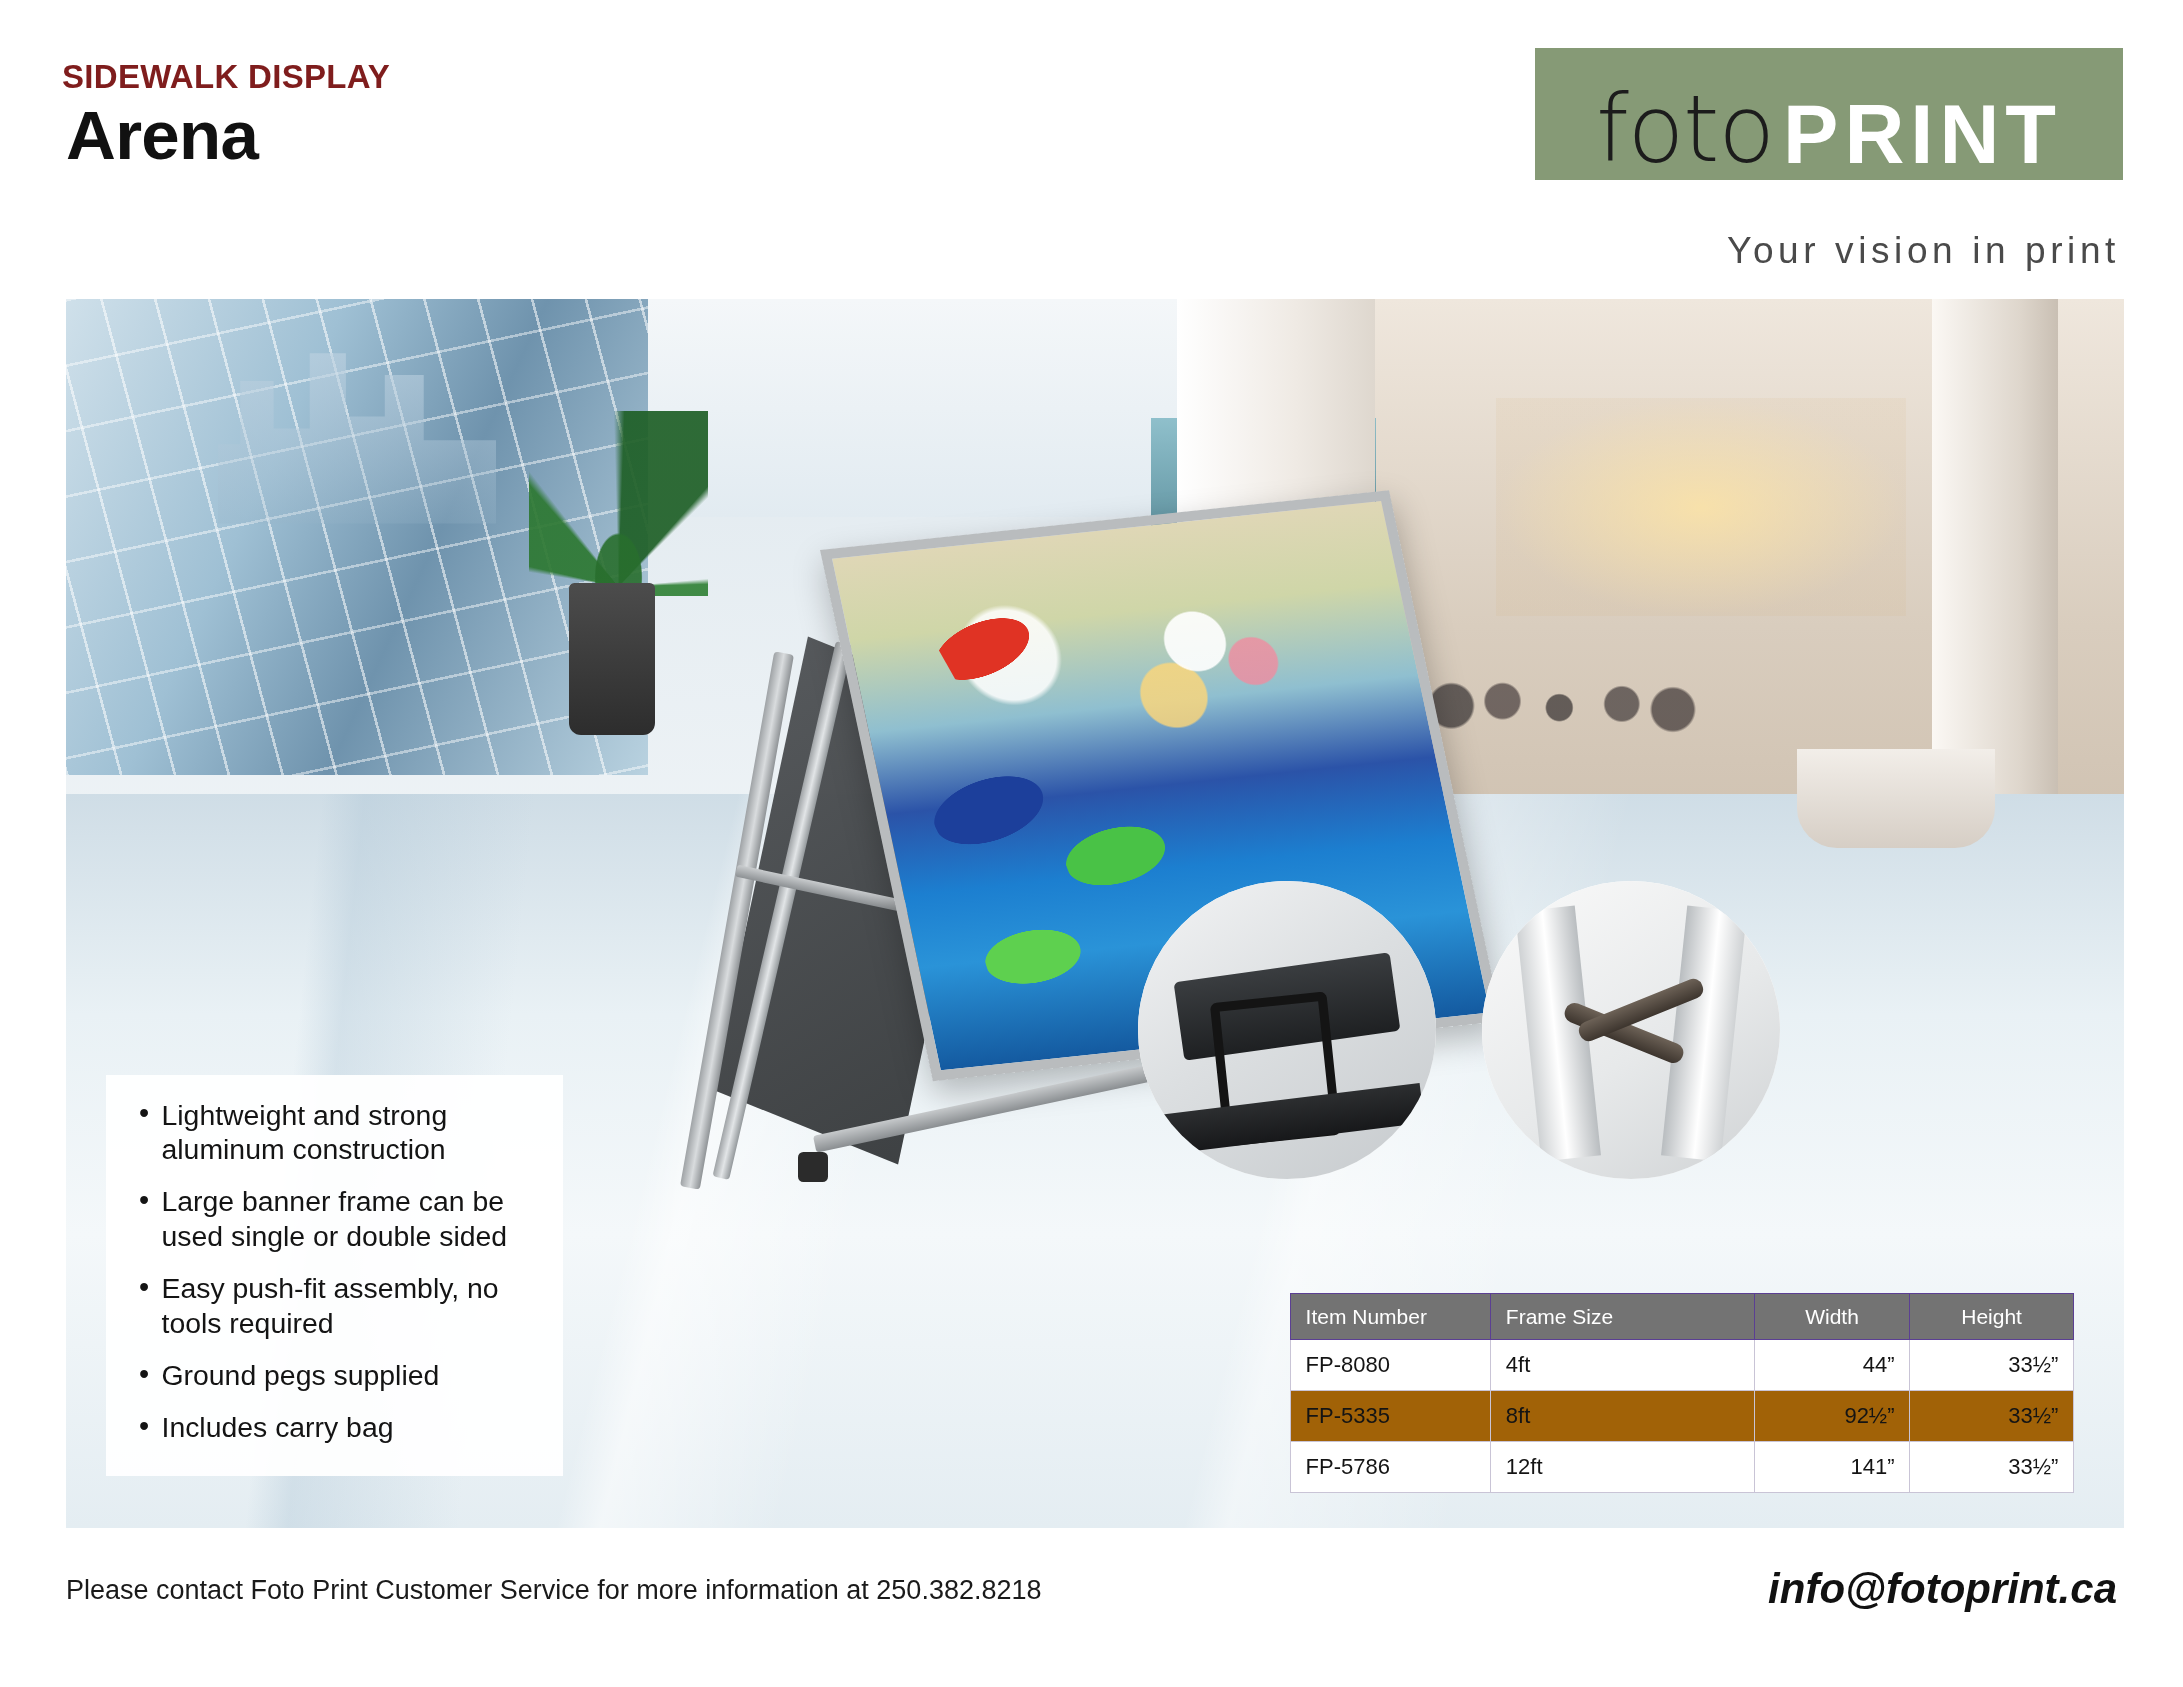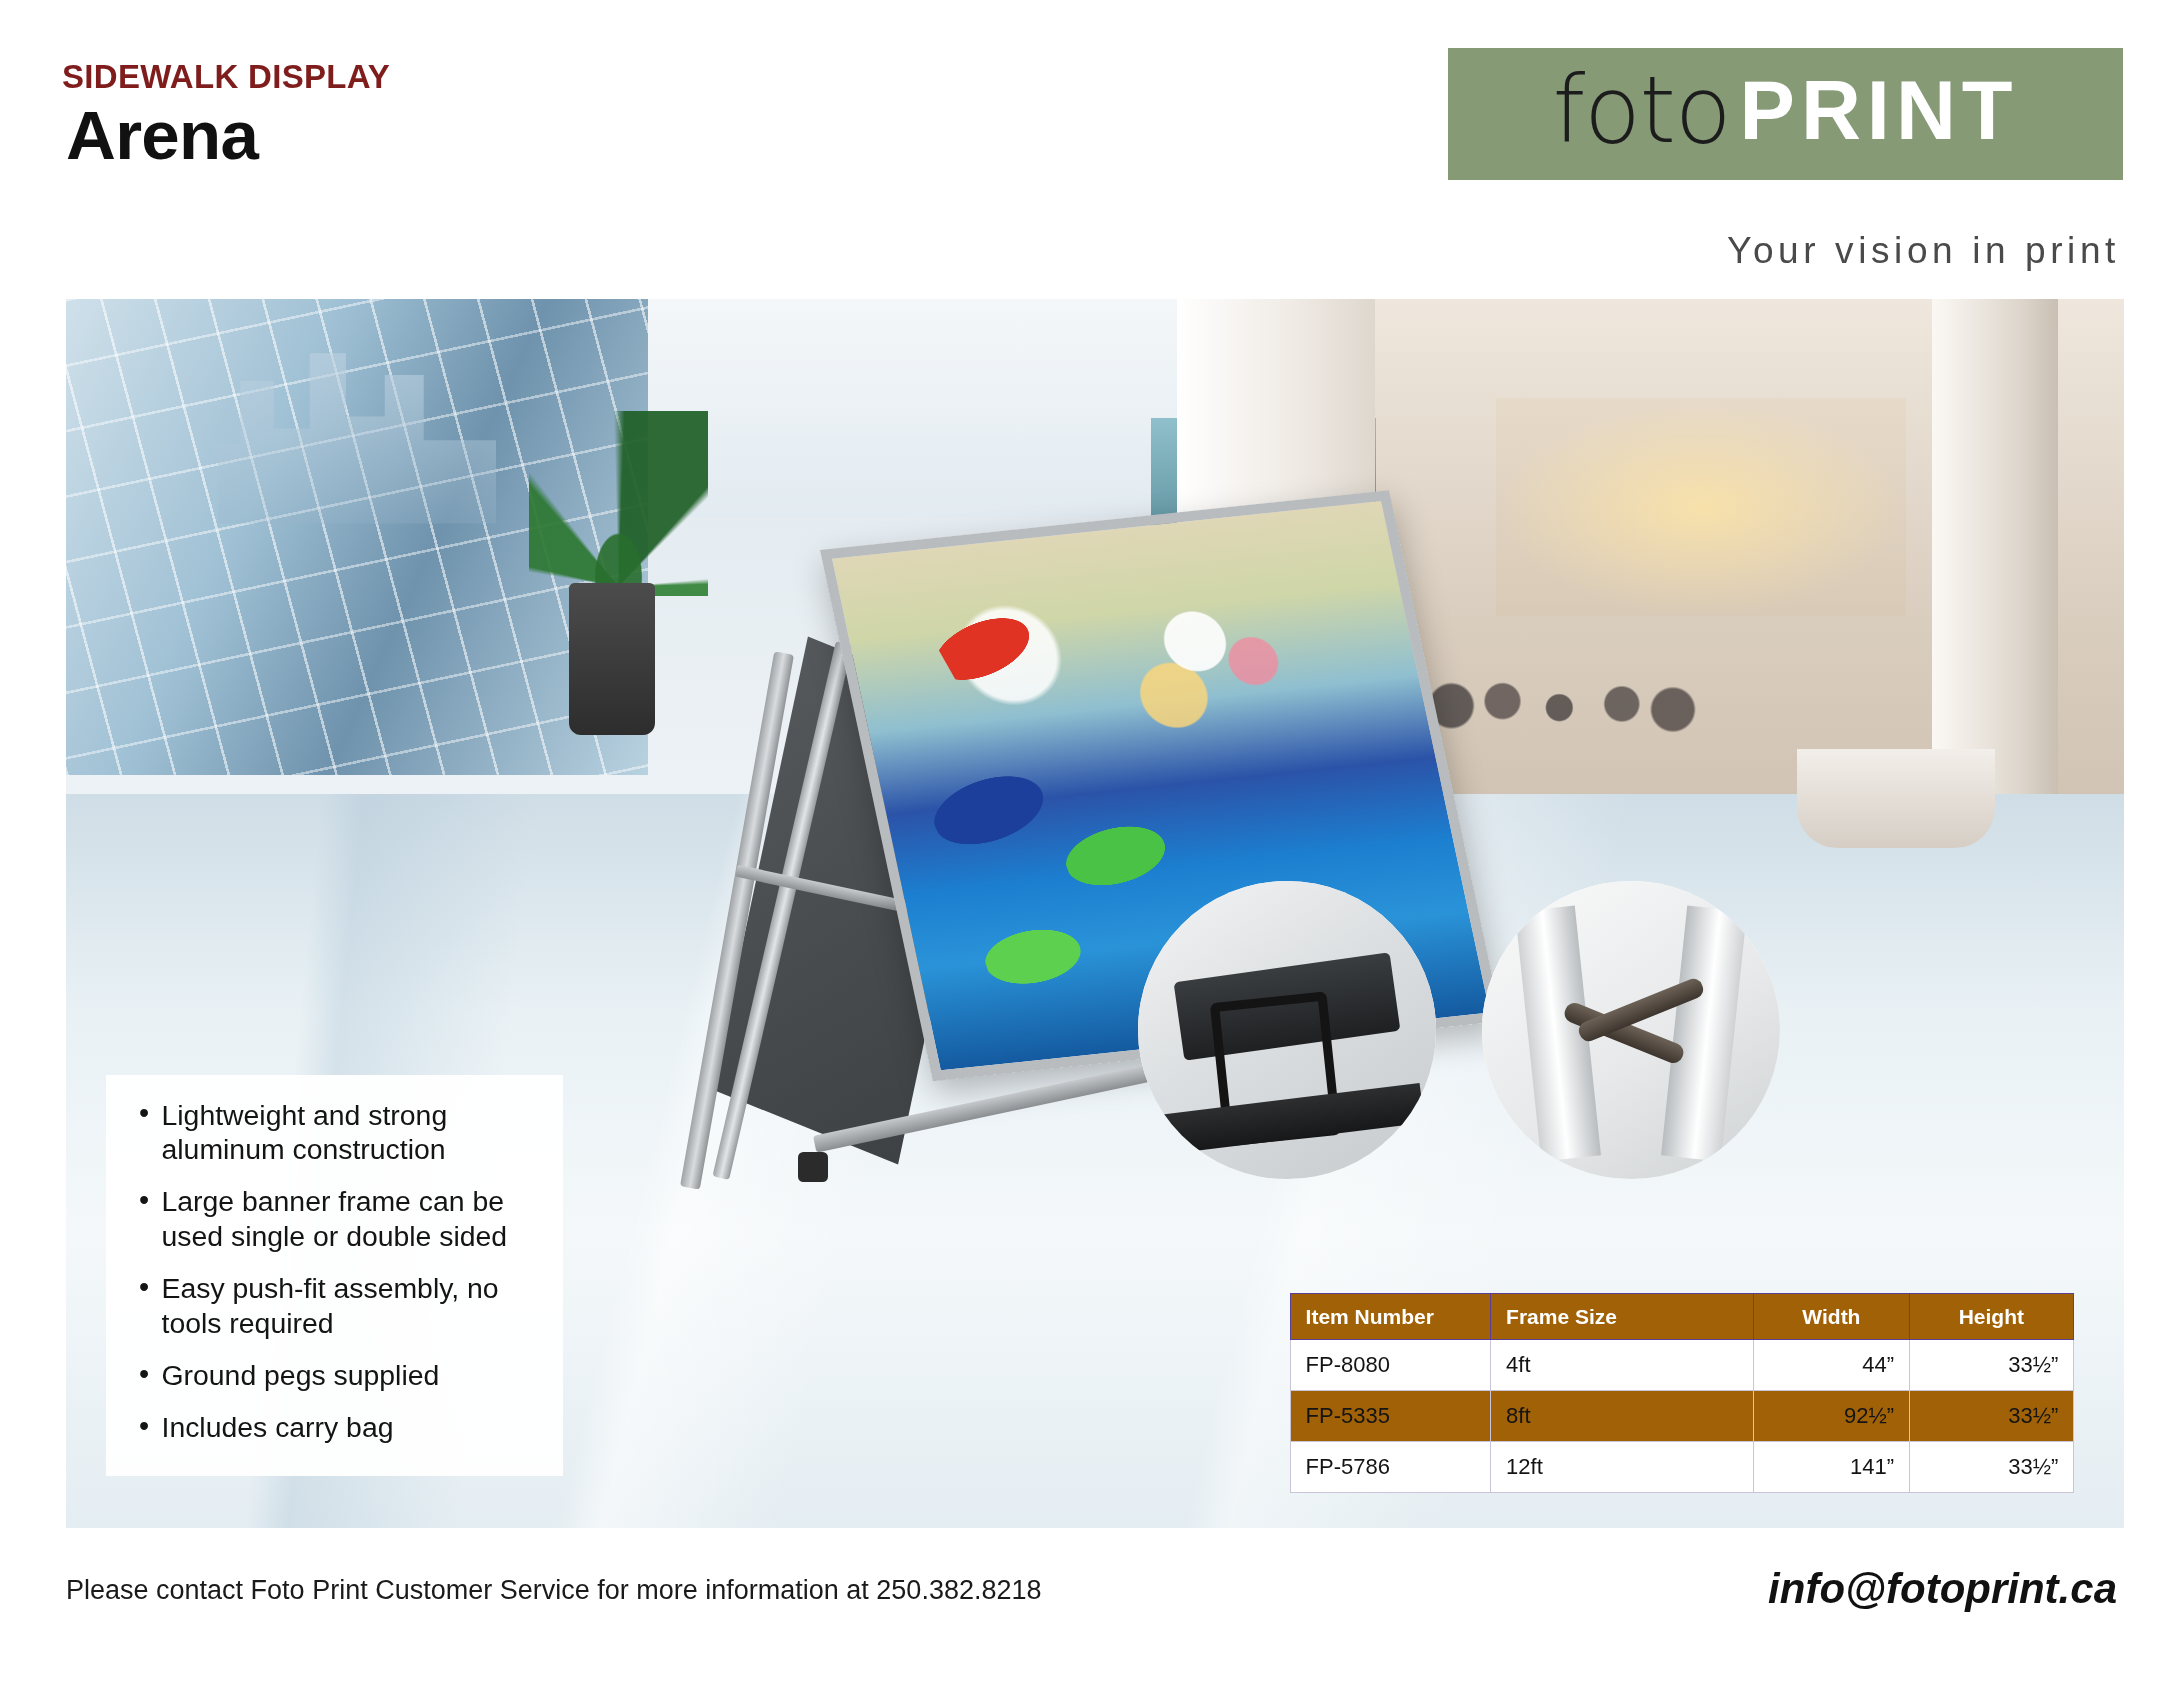--- a/index.html
+++ b/index.html
@@ -38,25 +38,25 @@
     font-size: 69px;
     font-weight: bold;
     color: #111111;
     letter-spacing: -0.7px;
   }
 
   .logo-box {
     position: absolute;
     right: 60px;
     top: 48px;
-    width: 675px;
+    width: 588px;
     height: 132px;
     background: #869a76;
     display: flex;
-    align-items: center;
+    align-items: flex-end;
     justify-content: center;
   }
   .logo-foto {
     font-family: "DejaVu Sans", sans-serif;
     font-size: 93px;
     color: #1c1c1c;
     font-weight: 300;
     letter-spacing: -1.3px;
     line-height: 1;
     position: relative;
@@ -374,24 +374,24 @@
   
   .spec-table {
     position: absolute;
     right: 109px;
     top: 1293px;
     width: 784px;
     border-collapse: collapse;
     font-size: 22px;
   }
   .spec-table th {
-    background: #a16207;
+    background: #737373;
     color: #ffffff;
     font-size: 21px;
-    font-weight: bold;
+    font-weight: normal;
     text-align: left;
     padding: 10.6px 14.6px;
     border: 0.7px solid #5b3f93;
   }
   .spec-table th.c { text-align: center; }
   .spec-table td {
     padding: 12px 14.6px;
     border: 0.7px solid #c9c4d6;
     color: #141414;
     background: #ffffff;

